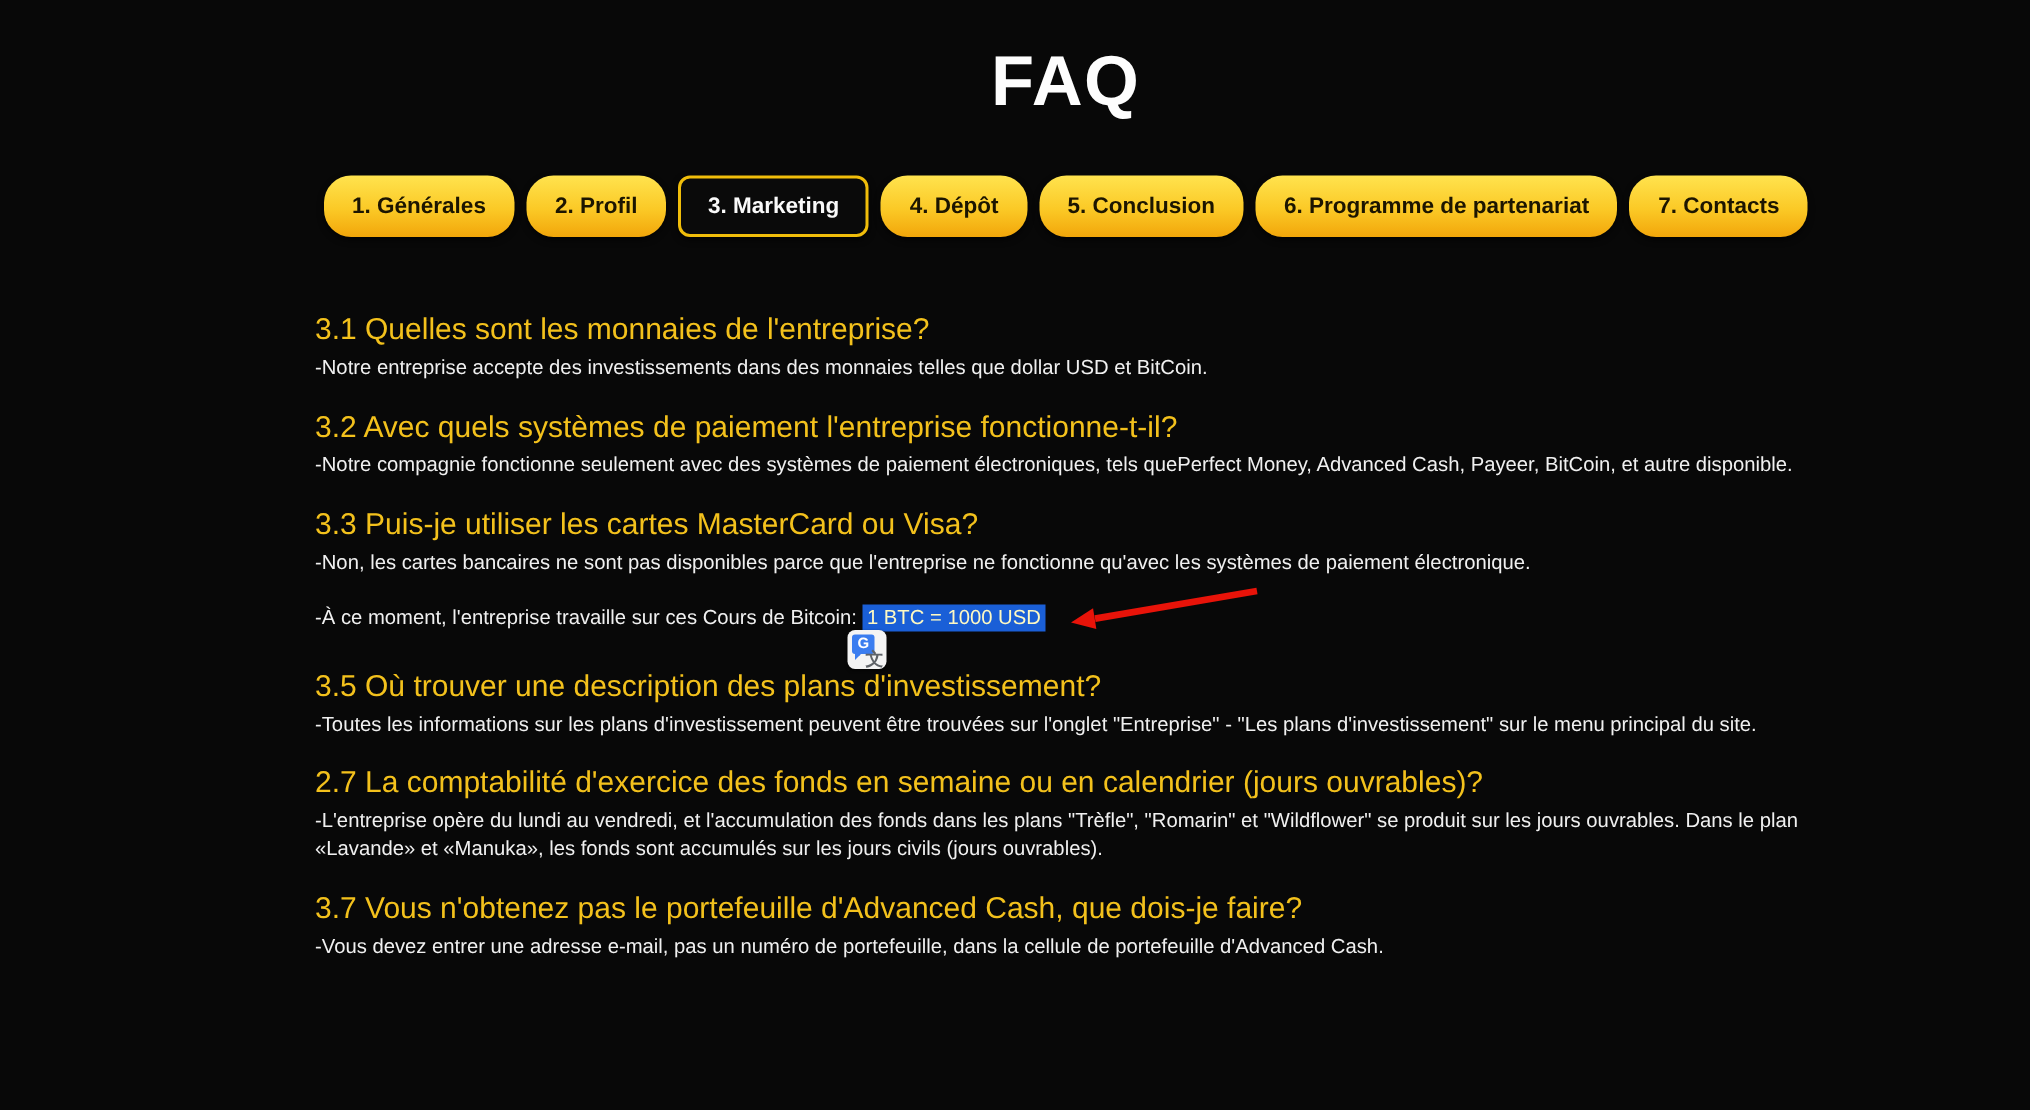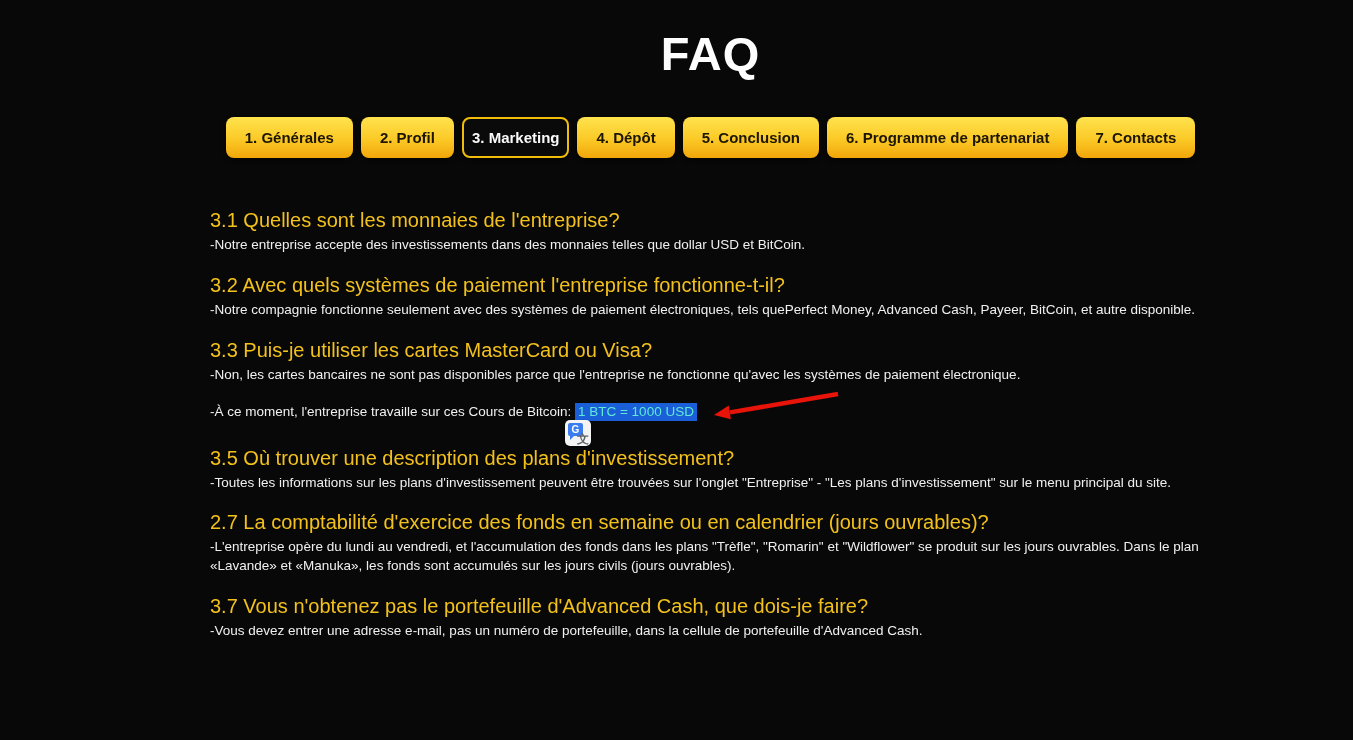--- a/index.html
+++ b/index.html
@@ -28,35 +28,35 @@
     margin:36px 0 0 208px;
     display:flex;
     justify-content:center;
     align-items:center;
     gap:8px;
   }
   .tab{
     height:41px;
     padding:0 19px;
     border:0;
-    border-radius:8px;
+    border-radius:18px;
     background:linear-gradient(180deg,#ffe34e 0%,#fbc926 55%,#f2a60a 100%);
     color:#1c1500;
     font-family:"Liberation Sans", sans-serif;
     font-size:15px;
     font-weight:bold;
     cursor:pointer;
     box-shadow:0 2px 4px rgba(0,0,0,.65);
     white-space:nowrap;
   }
   .tab.active{
     background:#0a0a0a;
     border:2px solid #f0bd0a;
     color:#fafafa;
-    padding:0 8px;
+    padding:0 18px;
     border-radius:8px;
   }
 
   .faq{
     width:1005px;
     margin:50px 0 0 208px;
     padding-left:2px;
   }
   .faq-item{margin-bottom:18px;}
   .q{
@@ -68,21 +68,21 @@
   }
   .a{
     margin:0;
     color:#f0f0f0;
     font-size:13.5px;
     line-height:1.4;
     position:relative;
   }
   .hl{
     background:#1a5fd7;
-    color:#5eead4;
+    color:#fef9c3;
     padding:1px 3px 2px 3px;
   }
 
   .arrow-svg{
     position:absolute;
     left:500px;
     top:-14px;
     width:135px;
     height:34px;
   }

